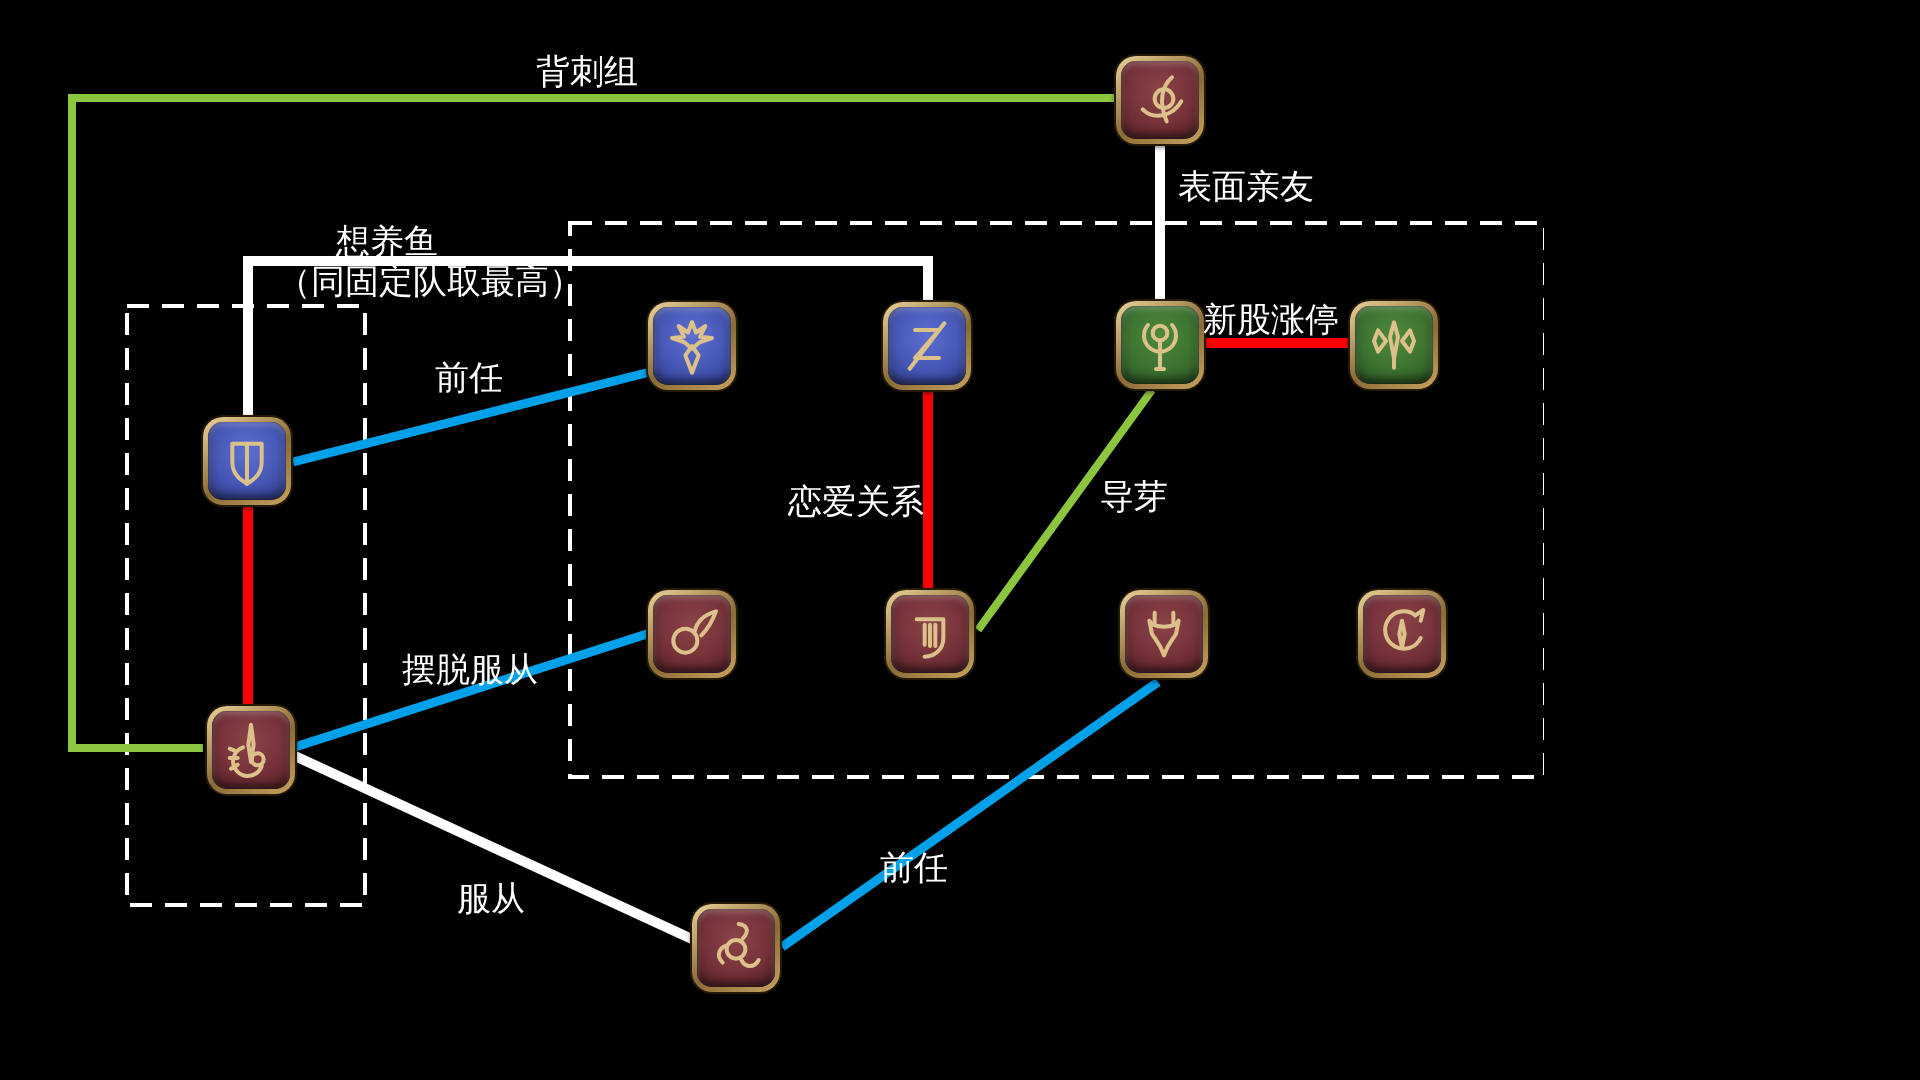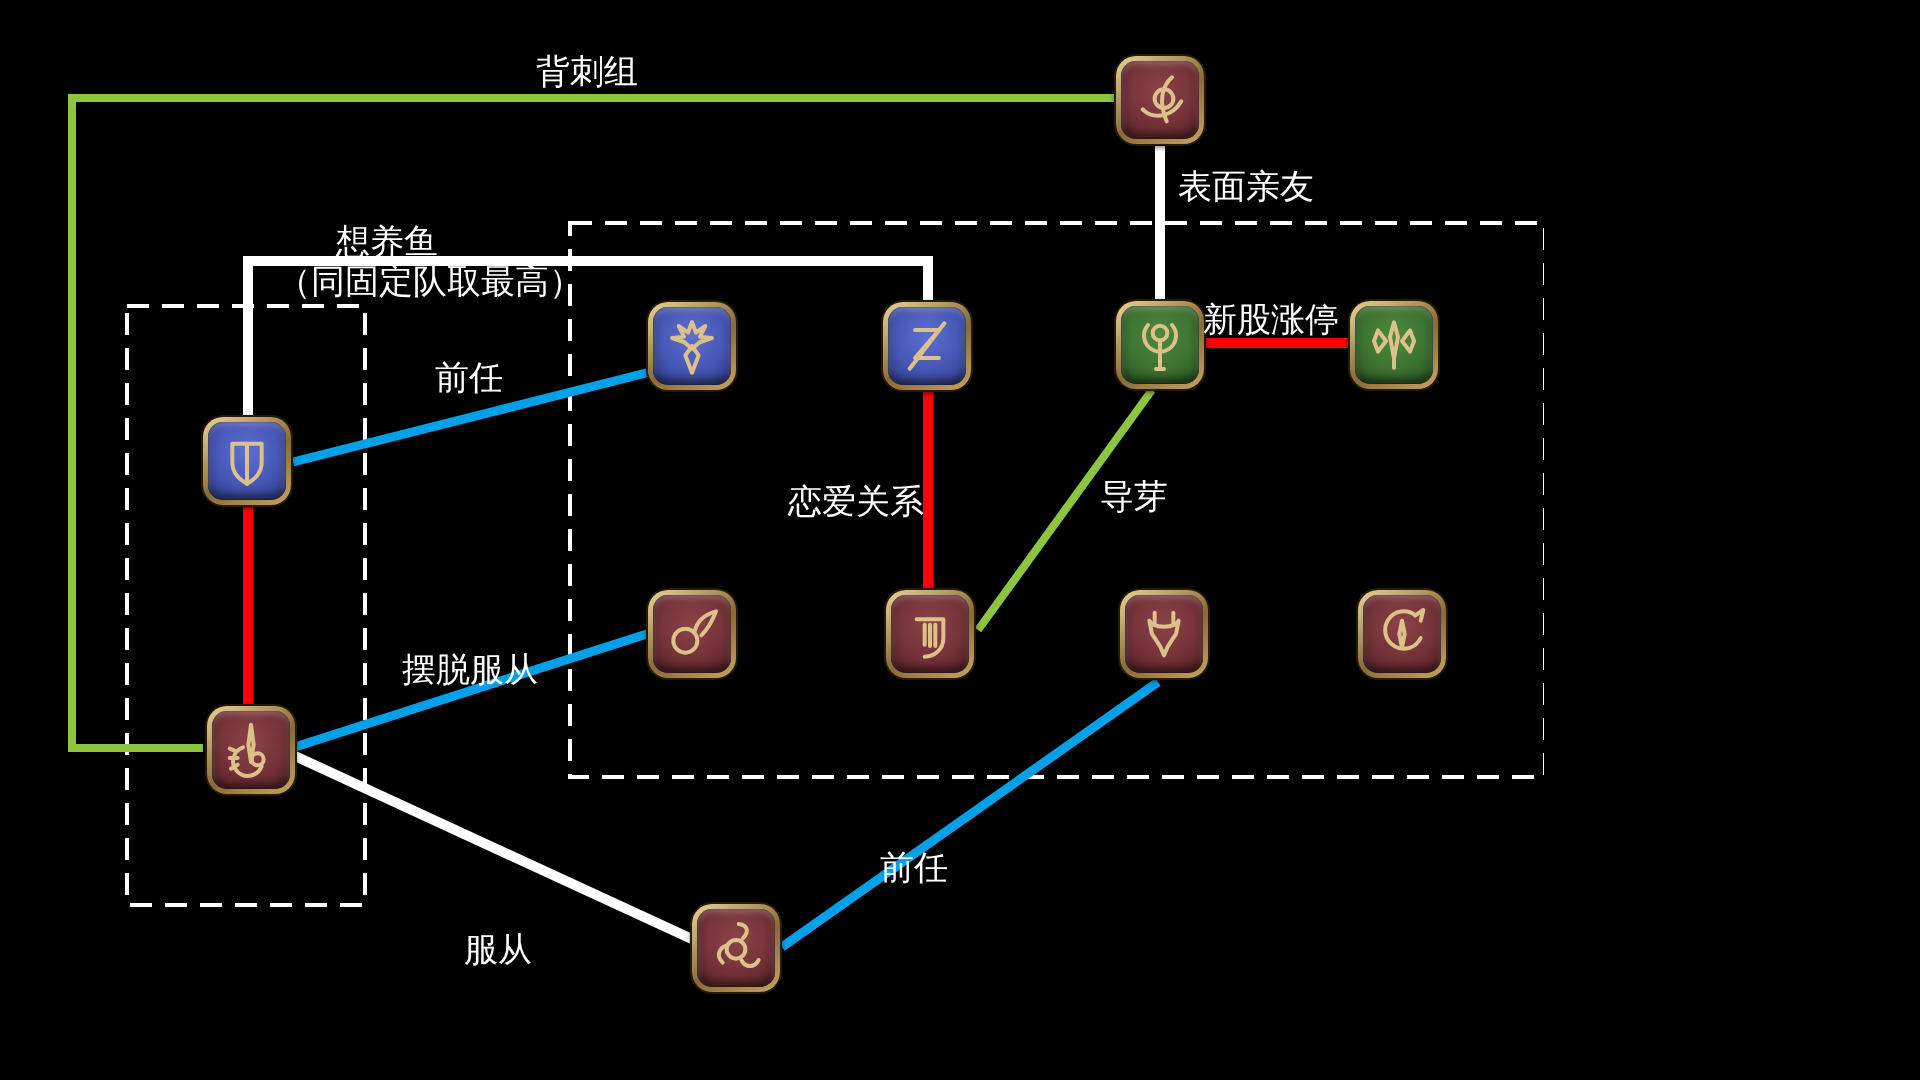--- a/index.html
+++ b/index.html
@@ -157,16 +157,16 @@
   <div id="labels">
       <div class="dlabel" style="left: 536px; top: 52px;">背刺组</div>
       <div class="dlabel" style="left: 1178px; top: 167px;">表面亲友</div>
       <div class="dlabel" style="left: 336px; top: 222px;">想养鱼</div>
       <div class="dlabel" style="left: 243px; top: 262px; padding-left: 34px;">（同固定队取最高）</div>
       <div class="dlabel" style="left: 435px; top: 358px;">前任</div>
       <div class="dlabel" style="left: 788px; top: 482px;">恋爱关系</div>
       <div class="dlabel" style="left: 1100px; top: 477px;">导芽</div>
       <div class="dlabel" style="left: 1203px; top: 300px;">新股涨停</div>
       <div class="dlabel" style="left: 402px; top: 634px; margin-top: 16px;">摆脱服从</div>
-      <div class="dlabel" style="left: 457px; top: 930px; margin-left: 7px;">服从</div>
+      <div class="dlabel" style="left: 457px; top: 879px;">服从</div>
       <div class="dlabel" style="left: 880px; top: 848px;">前任</div>
     </div>
 </div>
 
 </body></html>

